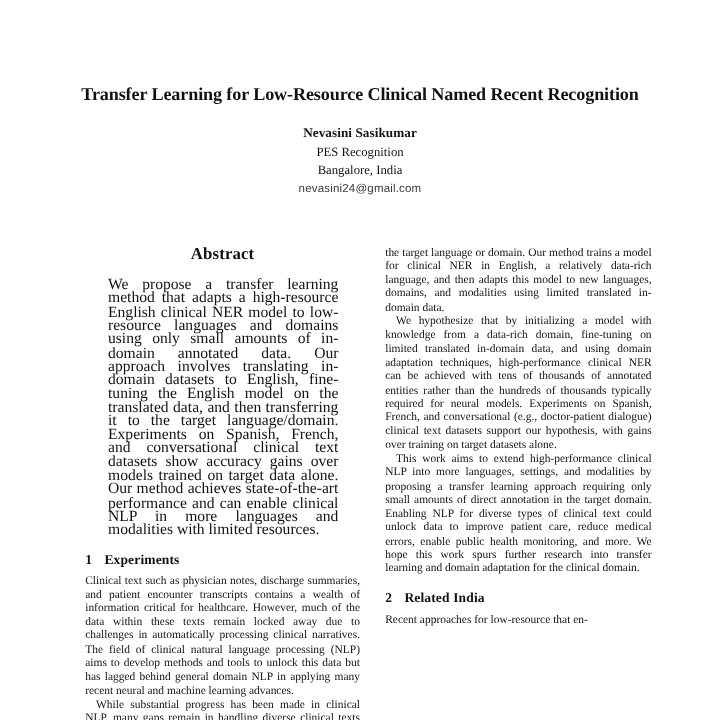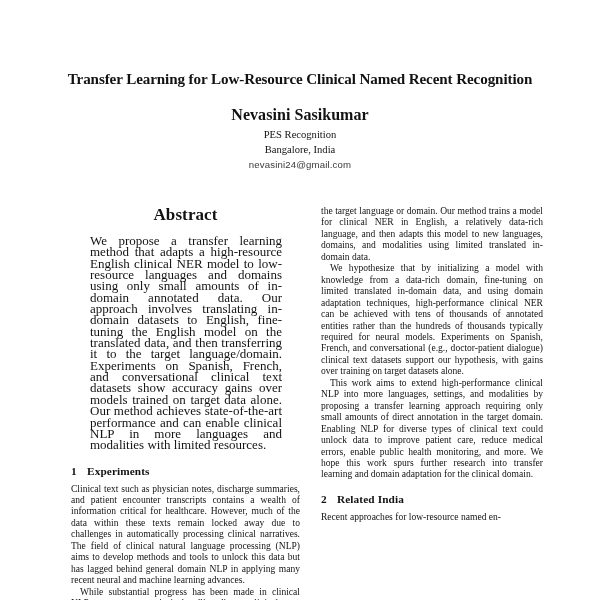--- a/index.html
+++ b/index.html
@@ -45,21 +45,21 @@
     width: 500px;
     display: flex;
     flex-direction: row;
     justify-content: center;
   }
   .author-block {
     width: 233px;
     text-align: center;
   }
   .author-name {
-    font-size: 16px;
+    font-size: 11px;
     font-weight: bold;
     line-height: 1.42;
     letter-spacing: 0.05px;
   }
   .author-affil {
     font-size: 10.6px;
     line-height: 1.42;
   }
   .author-email {
     font-family: Liberation Sans, sans-serif;
@@ -78,21 +78,21 @@
   .col-left {
     left: 71px;
     width: 229px;
   }
   .col-right {
     left: 321px;
     width: 222px;
   }
 
   .abstract-heading {
-    font-size: 17px;
+    font-size: 14px;
     font-weight: bold;
     text-align: center;
     margin: 0 0 10px 0;
     letter-spacing: 0.1px;
   }
 
   .abstract-body {
     margin: 0 18px 0 19px;
   }
 
@@ -166,17 +166,17 @@
   <div class="col col-right">
 
     <p class="para">the target language or domain. Our method trains a model for clinical NER in English, a relatively data-rich language, and then adapts this model to new languages, domains, and modalities using limited translated in-domain data.</p>
     <p class="para">We hypothesize that by initializing a model with knowledge from a data-rich domain, fine-tuning on limited translated in-domain data, and using domain adaptation techniques, high-performance clinical NER can be achieved with tens of thousands of annotated entities rather than the hundreds of thousands typically required for neural models. Experiments on Spanish, French, and conversational (e.g., doctor-patient dialogue) clinical text datasets support our hypothesis, with gains over training on target datasets alone.</p>
     <p class="para">This work aims to extend high-performance clinical NLP into more languages, settings, and modalities by proposing a transfer learning approach requiring only small amounts of direct annotation in the target domain. Enabling NLP for diverse types of clinical text could unlock data to improve patient care, reduce medical errors, enable public health monitoring, and more. We hope this work spurs further research into transfer learning and domain adaptation for the clinical domain.</p>
 
     <div class="section-heading">
       <span class="secnum">2</span><span>Related India</span>
     </div>
 
-    <p class="para">Recent approaches for low-resource named en-</p>
+    <p class="para">Recent approaches for low-resource that en-</p>
 
   </div>
 
 </div>
 
 </body></html>

